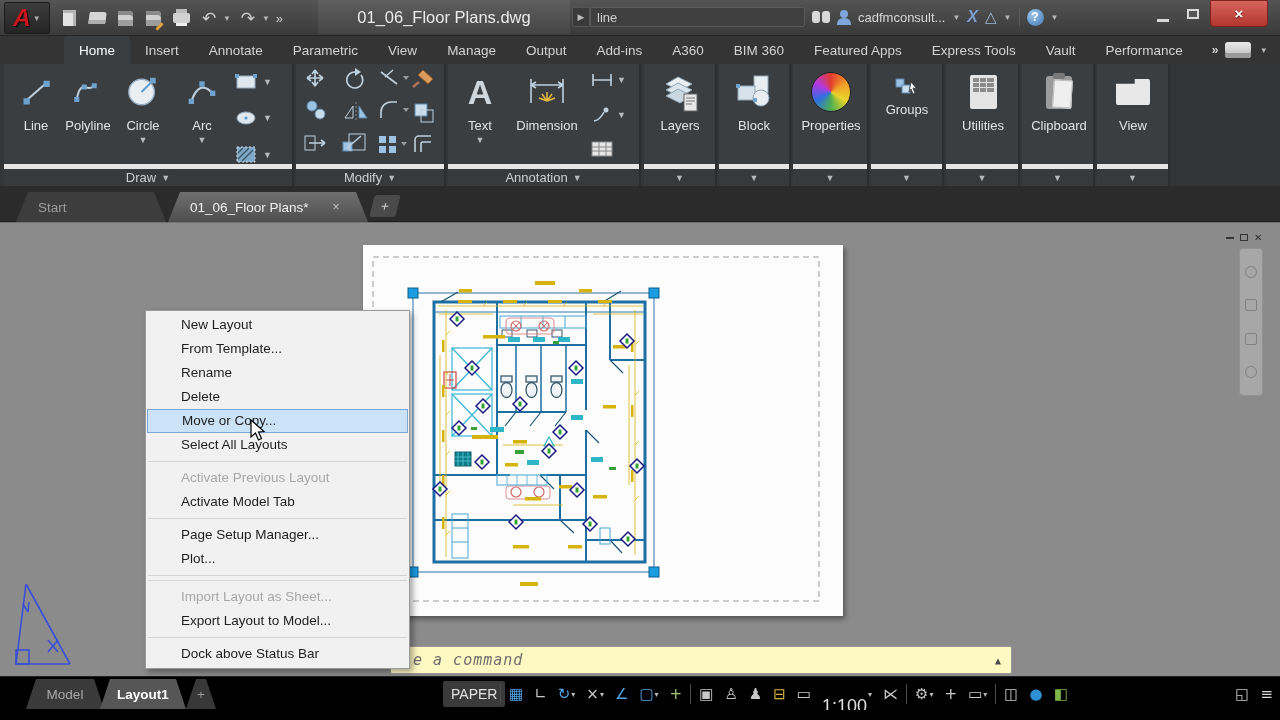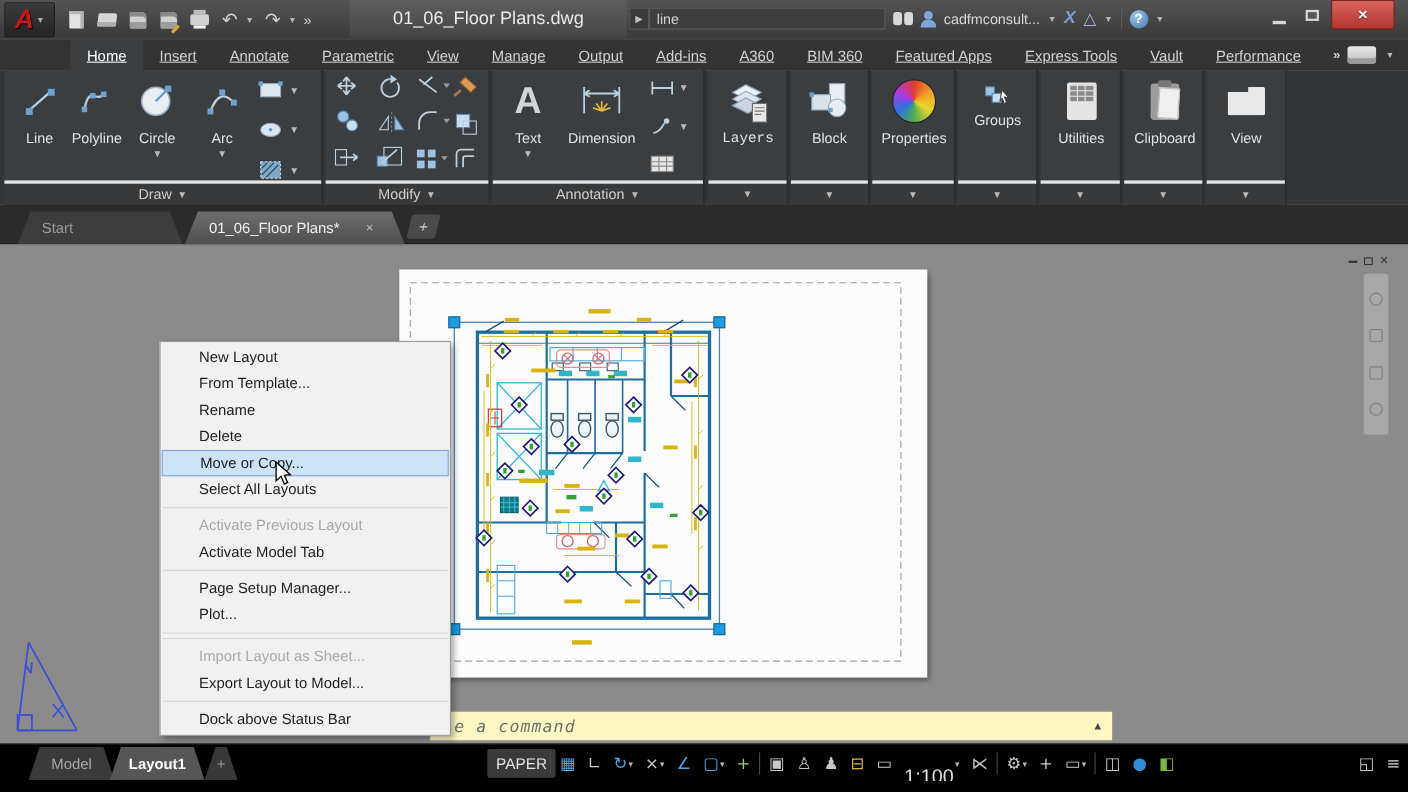--- a/index.html
+++ b/index.html
@@ -57,33 +57,33 @@
   #win-min i { width:12px; height:3px; background:#d8d8d8; }
   #win-max { left:1182px; top:6px; width:22px; height:16px; display:flex; align-items:center; justify-content:center; }
   #win-max i { width:12px; height:10px; border:2px solid #d8d8d8; background:#555; display:block; }
   #win-close { left:1210px; top:0; width:58px; height:27px; background:linear-gradient(#d6655e,#b3362e);
     border:1px solid #7e211c; border-radius:0 0 4px 4px; color:#fff; font-size:15px; font-weight:bold;
     display:flex; align-items:center; justify-content:center; text-shadow:0 1px 1px #5d110d; }
 
   
   #ribbontabs { left:0; top:36px; width:1280px; height:28px; background:#343434; display:flex;
     align-items:stretch; padding-left:64px; }
-  .rtab { padding:0 15px; display:flex; align-items:center; color:#d2d2d2; font-size:13.5px;text-decoration:underline; }
+  .rtab { padding:0 15px; display:flex; align-items:center; color:#d2d2d2; font-size:13.5px; }
   .rtab.active { background:#3b3e40; color:#fff; border-radius:3px 3px 0 0; }
   #rtab-extra { display:flex; align-items:center; gap:10px; margin-left:14px; color:#d2d2d2; }
   #rtab-extra .chev { font-size:12px; letter-spacing:-3px; font-weight:bold; }
   #rtab-extra .panelbtn { width:26px; height:16px; background:linear-gradient(#e8e8e8,#bdbdbd);
     border-radius:3px; box-shadow:inset 0 -5px 0 #9a9a9a; }
   #rtab-extra .car { font-size:9px; color:#bbb; }
 
   
   #ribbon { left:0; top:64px; width:1280px; height:122px; background:#333537; }
   .panel { position:absolute; top:0; height:122px; background:#3b3e40; border-right:2px solid #2b2d2e; }
   .panel-label { position:absolute; left:0; bottom:0; width:100%; height:22px; display:flex; align-items:center;
-    justify-content:center; gap:5px; color:#cfcfcf; font-size:13px; background:#37393b; border-top:3px solid #e5e5e5; }
+    justify-content:center; gap:5px; color:#cfcfcf; font-size:13px; background:#37393b; border-top:5px solid #e5e5e5; }
   .panel-label .car, .bigbtn .car, .srow .car { color:#b9b9b9; font-size:9px; }
   .bigbtn { position:absolute; top:4px; display:flex; flex-direction:column; align-items:center; gap:2px;
     color:#e2e2e2; font-size:13px; }
   .bigbtn .ic { height:48px; display:flex; align-items:center; justify-content:center; }
   .srow { position:absolute; display:flex; align-items:center; gap:3px; }
   svg .stk { stroke:#bdd0de; stroke-width:1.6; fill:none; }
   svg .grip { fill:#6fa3cf; }
   .colorwheel { width:40px; height:40px; border-radius:50%;
     background:conic-gradient(#e23b2e,#f0a028,#ead52c,#4caf50,#2e6fe2,#b03ae2,#e23b2e);
     border:1px solid #222; }
@@ -410,21 +410,21 @@
             <rect x="2" y="2" width="20" height="14" fill="#e6e6e6" stroke="#888"></rect>
             <path d="M2,7 H22 M2,11 H22 M9,2 V16 M16,2 V16" stroke="#888" stroke-width="1"></path>
           </svg>
       </div>
       <div class="panel-label">
         <span>Annotation</span>
           <span class="car">▼</span>
       </div>
     </div>
 
-    <div class="panel" style="left:644px;width:73px;font-family:Liberation Mono, monospace;">
+    <div class="panel" style="left:644px;width:73px;">
       <div class="bigbtn" style="left:8px;width:56px;">
         <span class="ic">
           <svg width="44" height="44" viewBox="0 0 44 44">
               <path d="M8,14 l12,-7 14,7 -12,7 z" fill="#eef2f5" stroke="#8fa6b8"></path>
               <path d="M8,20 l12,-7 14,7 -12,7 z" fill="#dde6ec" stroke="#8fa6b8"></path>
               <path d="M8,26 l12,-7 14,7 -12,7 z" fill="#c9d7e1" stroke="#8fa6b8"></path>
               <rect x="26" y="24" width="13" height="17" fill="#e8e8e8" stroke="#666"></rect>
               <path d="M28,28 h9 M28,31 h9 M28,34 h6" stroke="#777" stroke-width="1"></path>
             </svg>
         </span>

